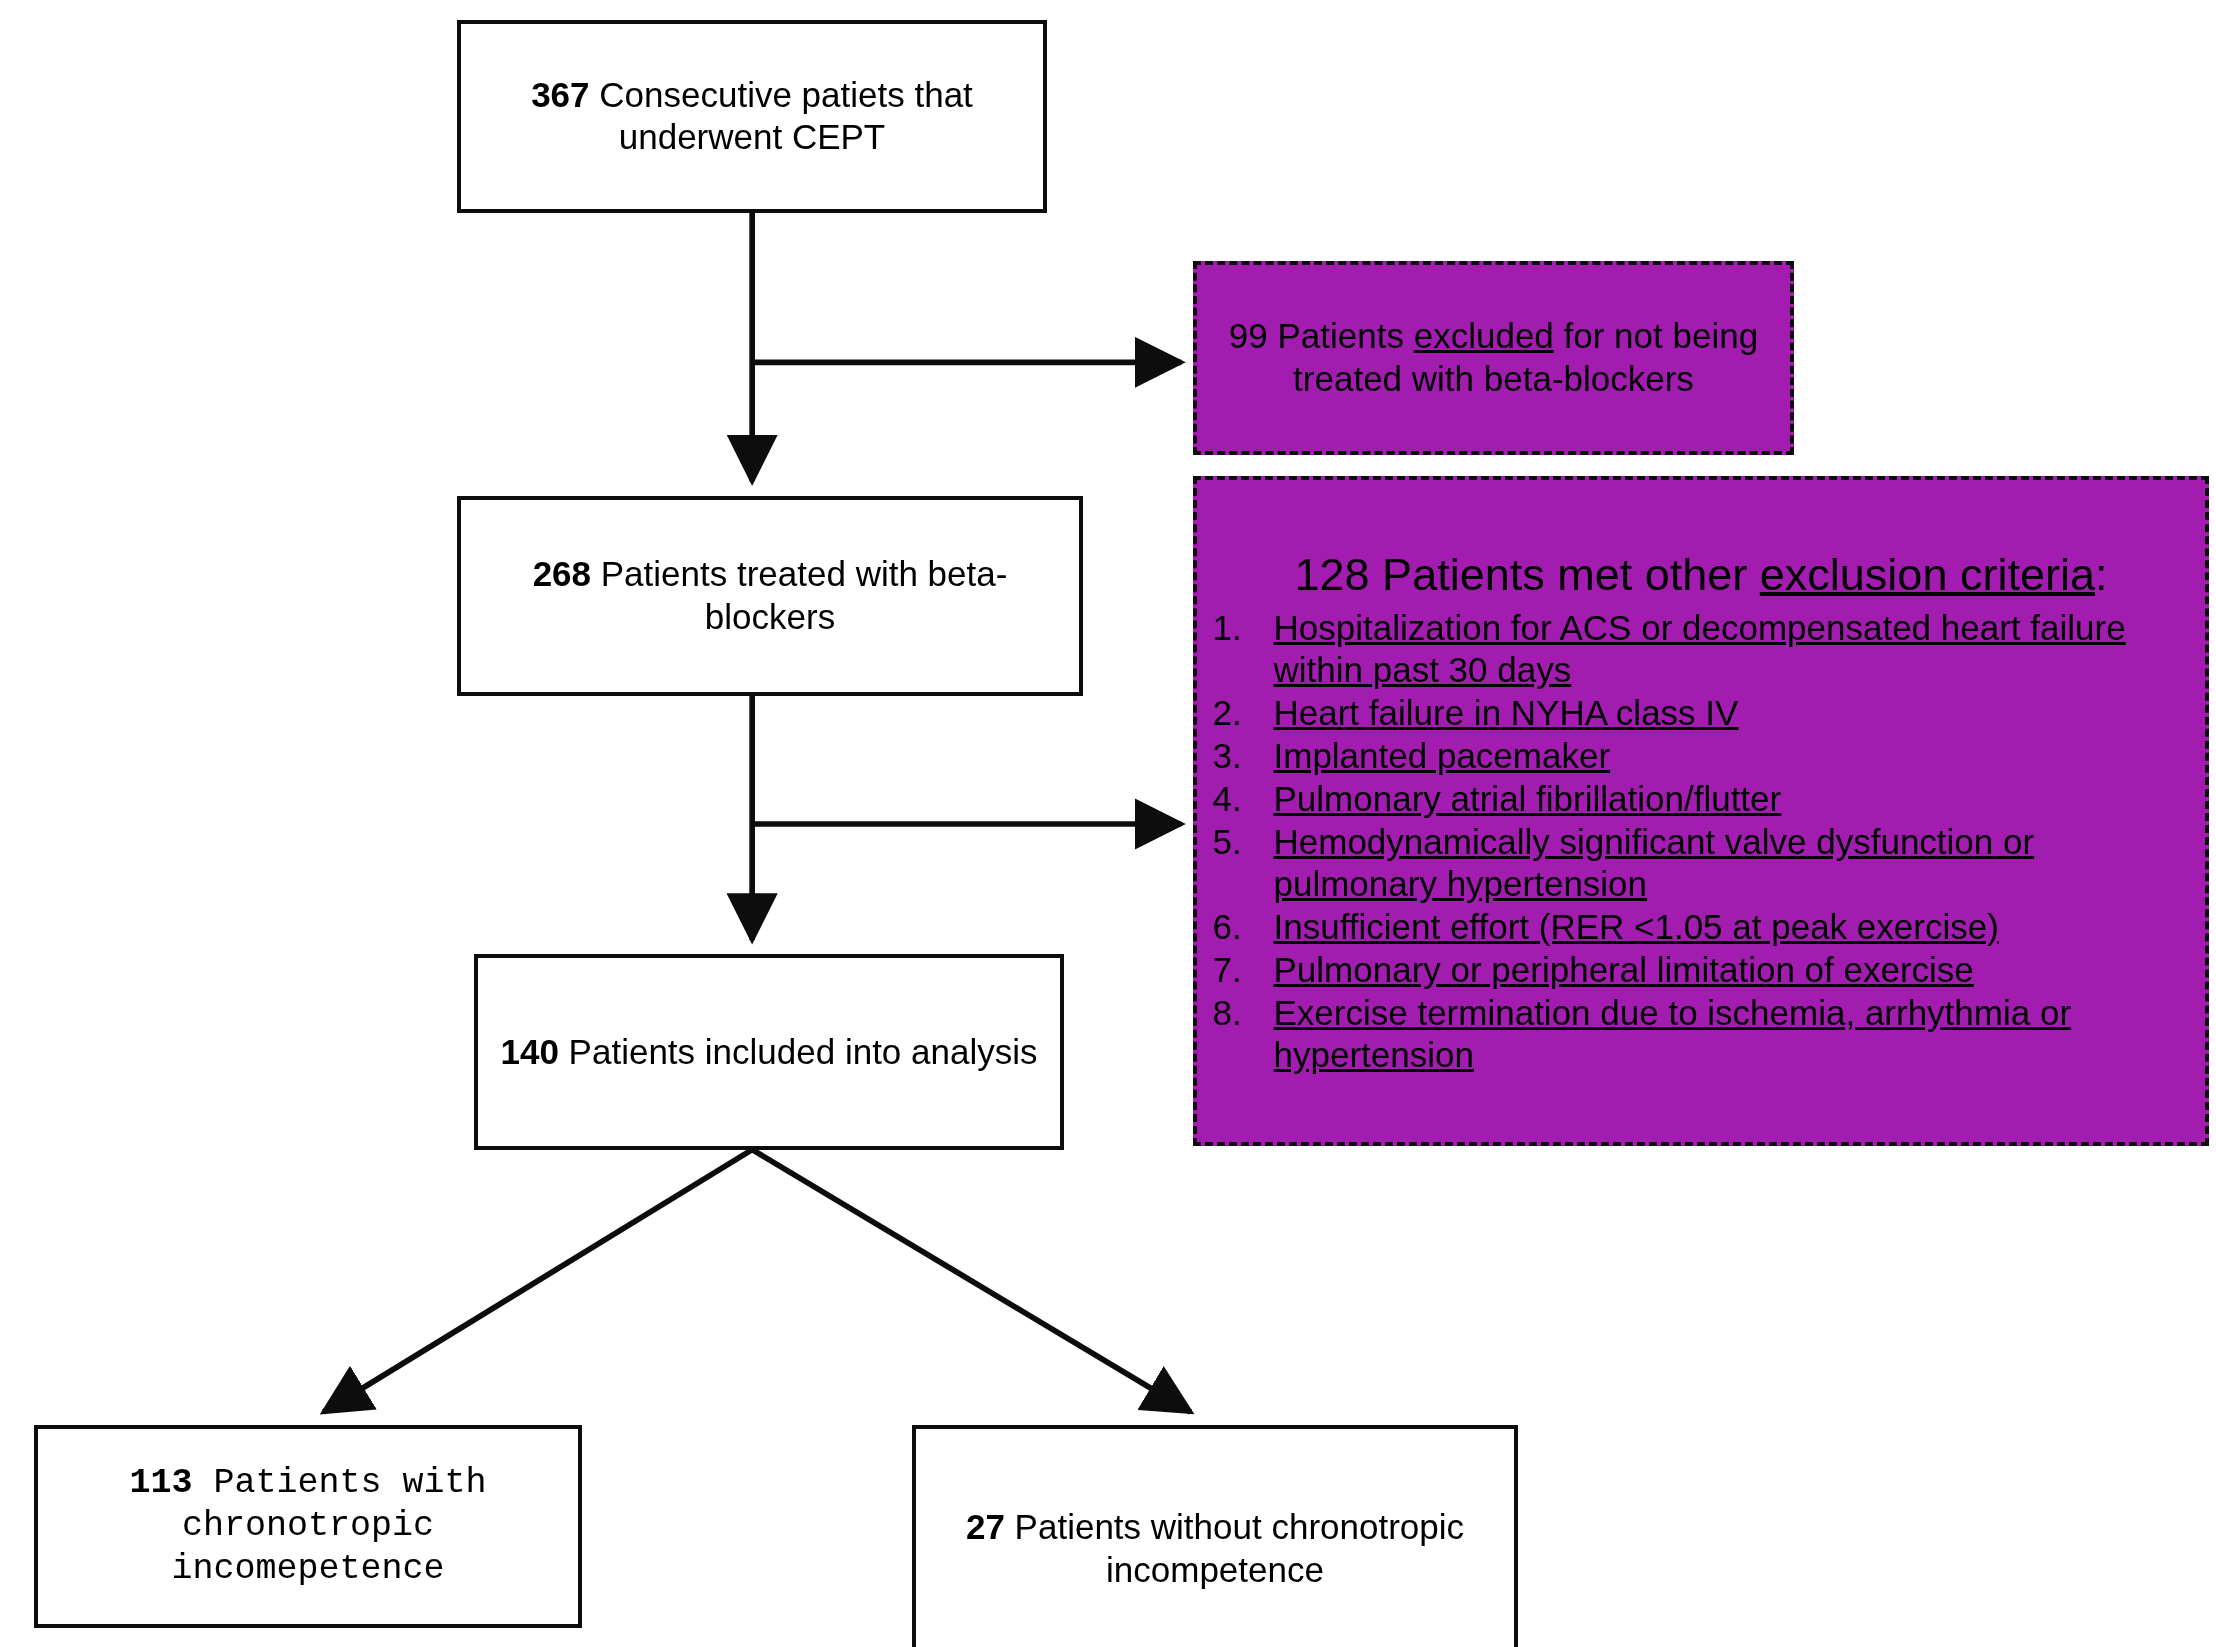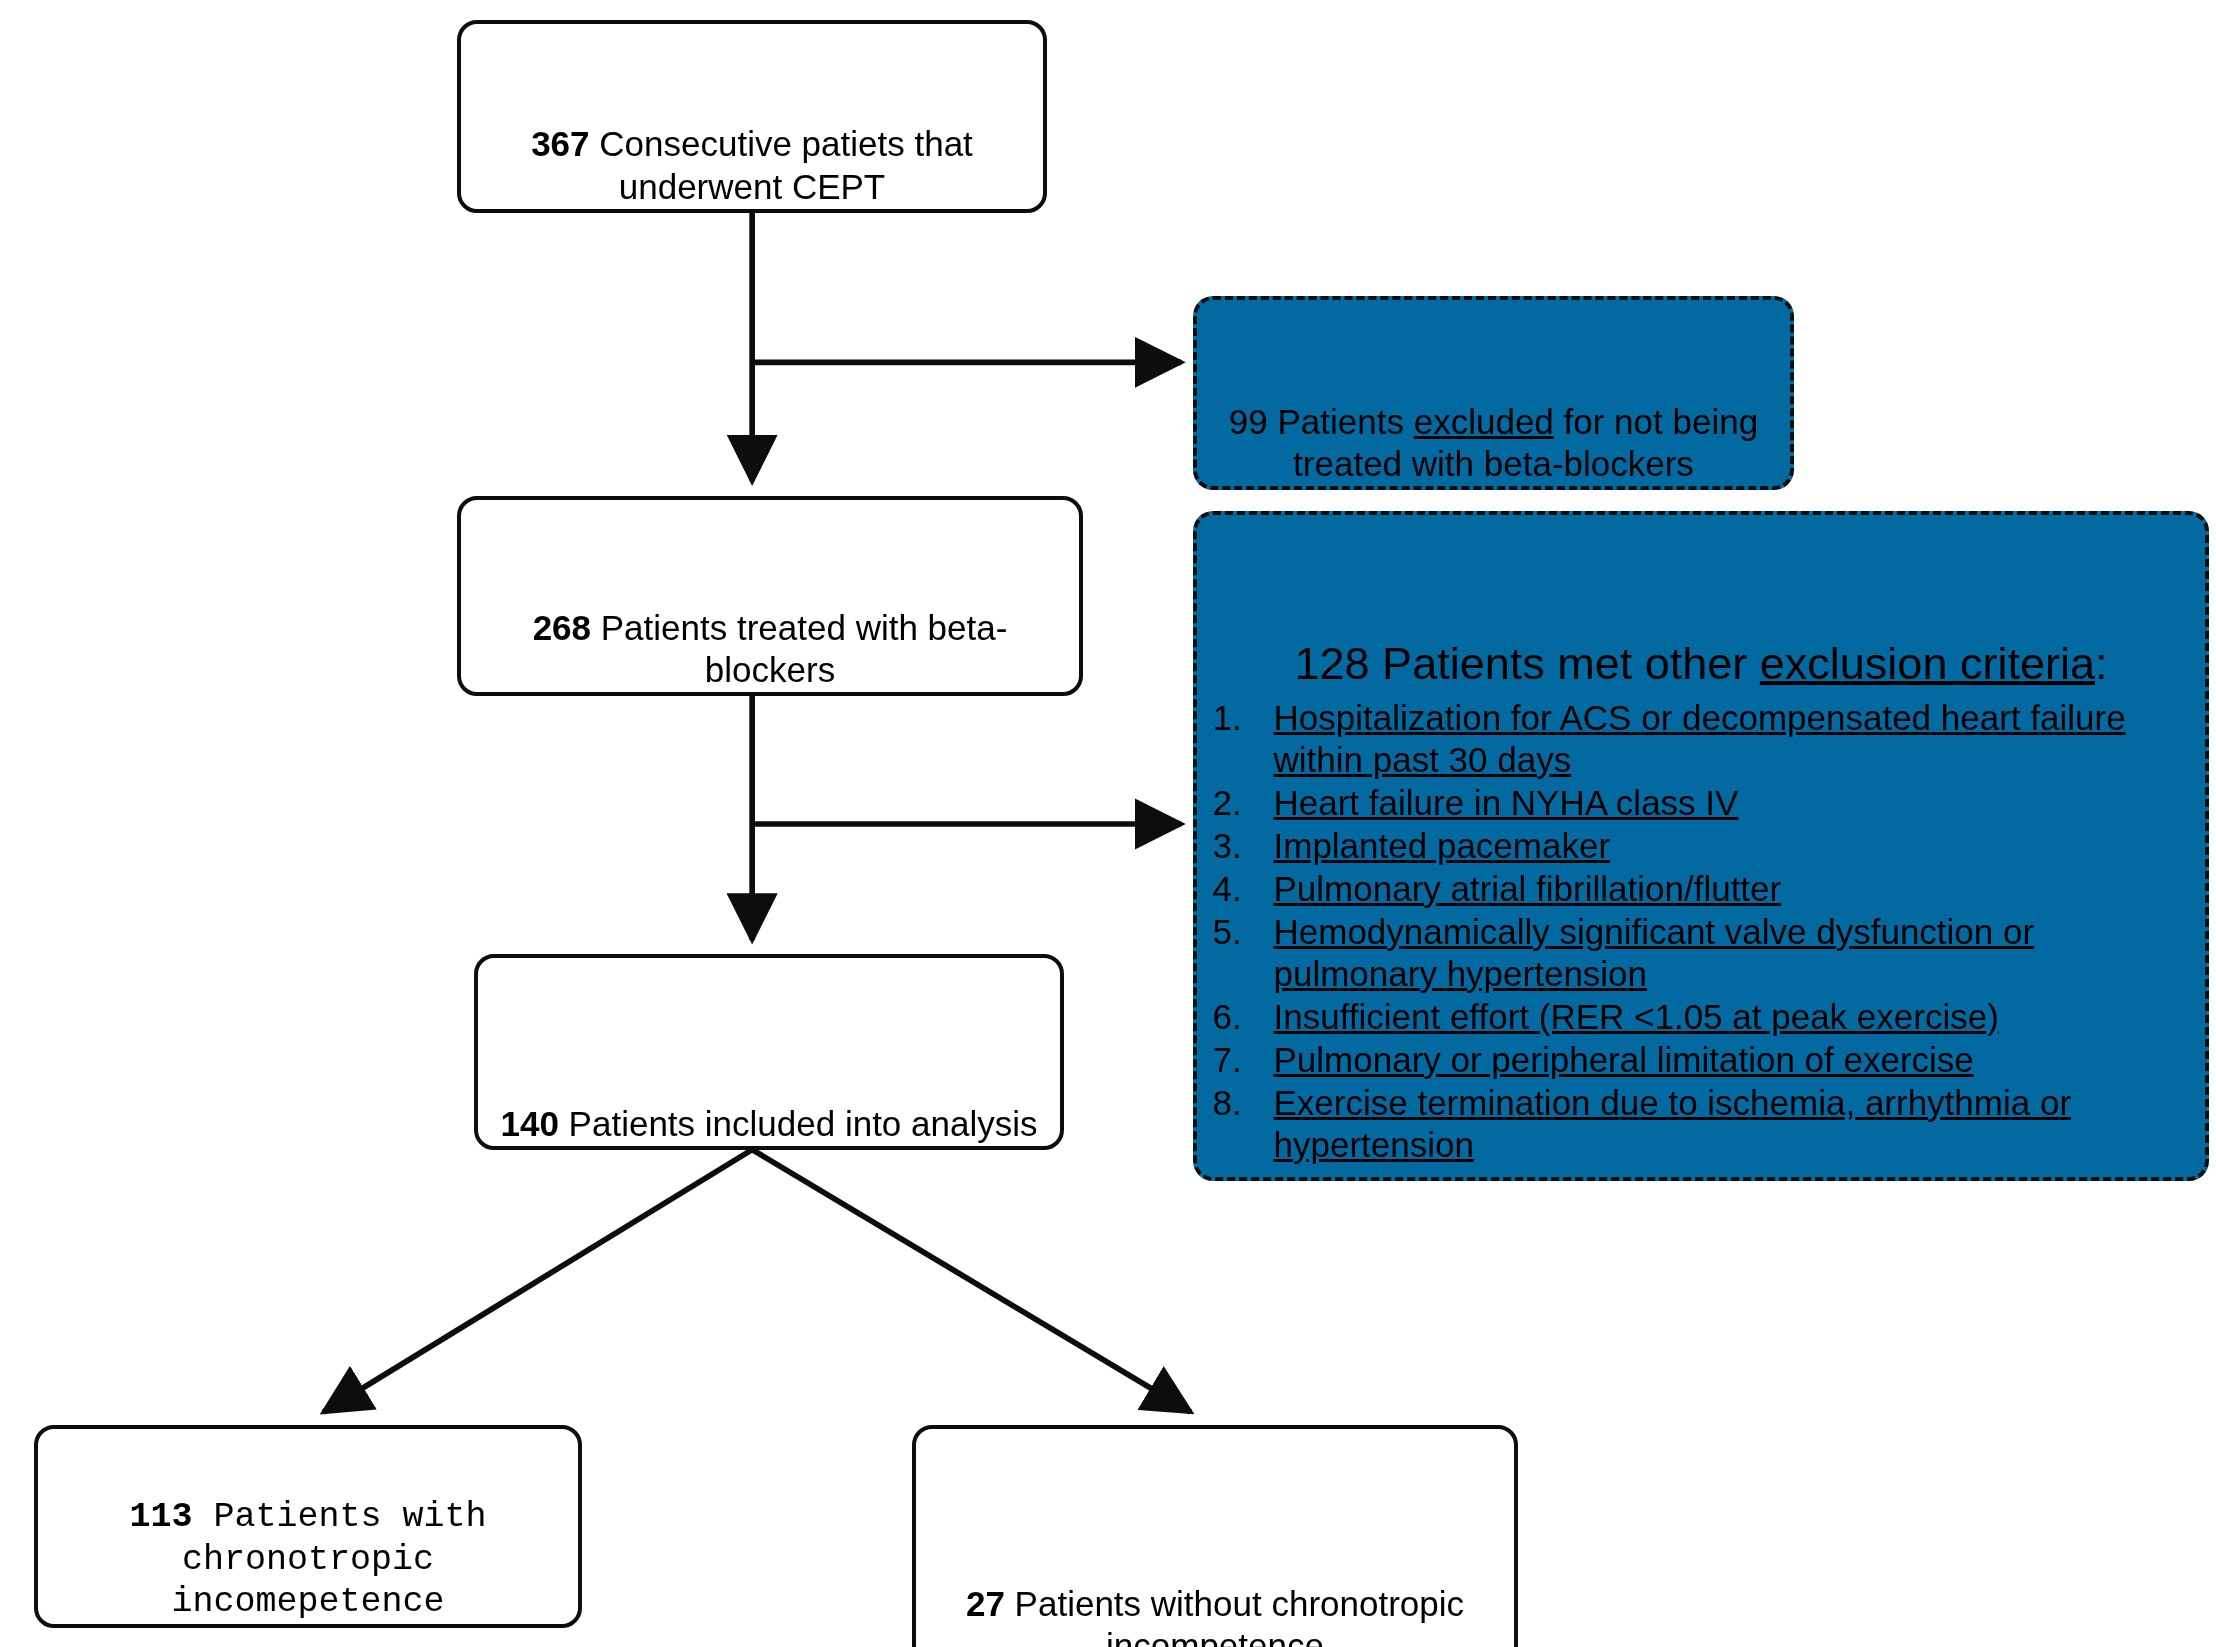--- a/index.html
+++ b/index.html
@@ -20,33 +20,31 @@
     left: 0;
     top: 0;
     width: 2216px;
     height: 1647px;
     pointer-events: none;
   }
   .node {
     position: absolute;
     box-sizing: border-box;
     display: flex;
-    align-items: flex-end;
+    align-items: center;
     justify-content: center;
     text-align: center;
-    border-radius: 20px;
   }
   .solid-box {
     background: #ffffff;
     border: 4.7px solid #0d0d0d;
   }
   .dashed-box {
-    background: #0369a1;
+    background: #a21caf;
     border: 4.7px dashed #0d0d0d;
-    margin-top: 35px;
   }
   .node-text {
     font-size: 35px;
     line-height: 1.22;
     color: #000000;
     padding: 0 19.7px;
   }
   .num {
     font-weight: bold;
   }

